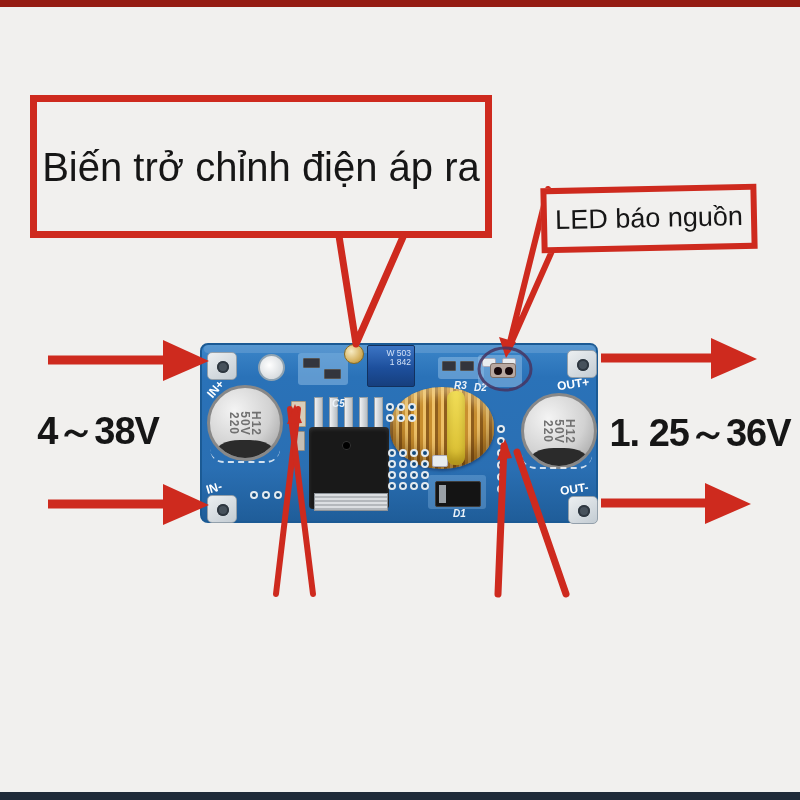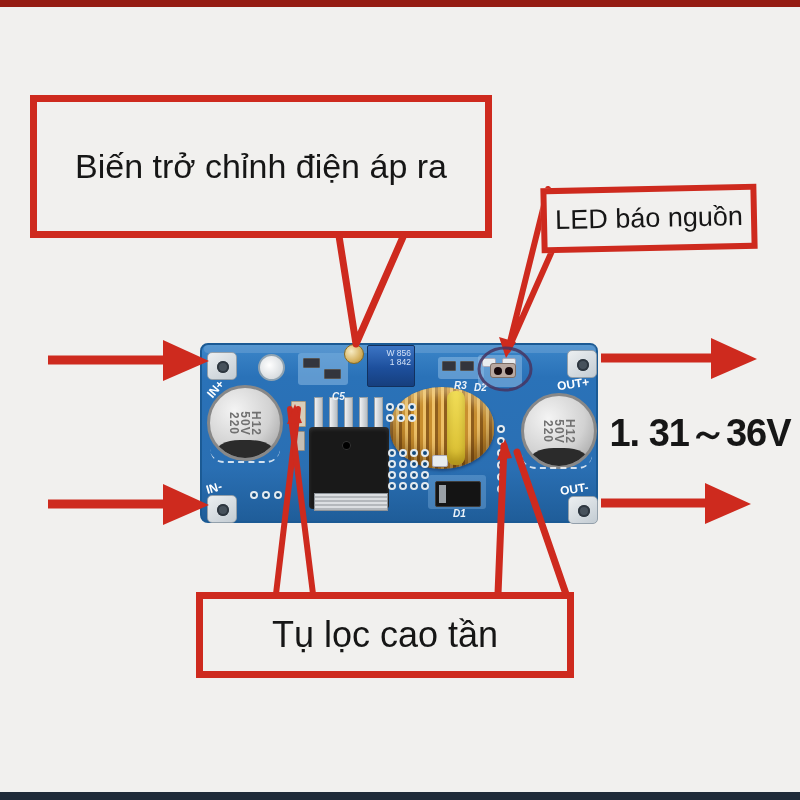--- a/index.html
+++ b/index.html
@@ -8,21 +8,21 @@
           font-family:"Liberation Sans","DejaVu Sans",sans-serif;color:#1b1b1b;}
   .strip{position:absolute;left:0;width:800px;}
   .strip.top{top:0;height:7px;background:#951c13;}
   .strip.bottom{bottom:0;height:8px;background:#1e2a38;}
 
   
   .ann-box{position:absolute;border:7px solid #ce2a1e;background:#f1f0ee;z-index:6;
            display:flex;align-items:center;justify-content:center;text-align:center;}
   .ann-box .txt{color:#161616;line-height:1.05;}
   .box-pot{left:30px;top:95px;width:462px;height:143px;}
-  .box-pot .txt{font-size:34px;}
+  .box-pot .txt{font-size:40px;}
   .box-led{left:541px;top:186px;width:216px;height:65px;border-width:6px;transform:rotate(-1.2deg);}
   .box-led .txt{font-size:27px;}
   .box-cap{left:196px;top:592px;width:378px;height:86px;}
   .box-cap .txt{font-size:36px;}
 
   
   .volt{position:absolute;z-index:3;font-weight:bold;font-size:38px;letter-spacing:-1px;
         text-align:center;color:#161616;}
   .volt.in{left:18px;top:406px;width:160px;}
   .volt.out{left:602px;top:408px;width:196px;}
@@ -116,25 +116,23 @@
     <line x1="566" y1="594" x2="517" y2="452" stroke="#ce2a1e" stroke-width="7" stroke-linecap="round"></line>
     <polygon points="497,460 512,458 505,439" fill="#ce2a1e"></polygon>
   </svg>
 
   <div class="ann-box box-pot">
     <div class="txt">Biến trở chỉnh điện áp ra</div>
   </div>
   <div class="ann-box box-led">
     <div class="txt">LED báo nguồn</div>
   </div>
-  <div class="ann-box box-cap">
-    <div class="txt">Tụ lọc cao tần</div>
-  </div>
-
-  <div class="volt out">1. 31～36V</div>
+
+  <div class="volt in">4～38V</div>
+  <div class="volt out">1. 25～36V</div>
 
   <div class="pcb">
     <div class="hl"></div>
 
     <div class="pad" style="left:5px;top:7px;"></div>
     <div class="tlabel" style="left:4px;top:38px;transform:rotate(-50deg);">IN+</div>
     <div class="pad" style="left:5px;top:150px;"></div>
     <div class="tlabel" style="left:4px;top:137px;transform:rotate(-16deg);">IN-</div>
     <div class="pad" style="left:365px;top:5px;"></div>
     <div class="tlabel" style="left:355px;top:33px;transform:rotate(-8deg);">OUT+</div>
@@ -154,29 +152,29 @@
       <div class="cap-text">
         <div>H12</div>
         <div>50V</div>
         <div>220</div>
       </div>
     </div>
     <div class="arc" style="left:8px;top:104px;width:70px;"></div>
     <div class="arc" style="left:320px;top:110px;width:70px;"></div>
 
     <div class="pot">
-      <div>W 856</div>
+      <div>W 503</div>
       <div>1 842</div>
     </div>
     <div class="screw"></div>
 
     <div class="patch" style="left:96px;top:8px;width:50px;height:32px;"></div>
     <div class="smd-dark" style="left:101px;top:13px;width:17px;height:10px;"></div>
     <div class="smd-dark" style="left:122px;top:24px;width:17px;height:10px;"></div>
-    <div class="ref" style="left:82px;top:47px;padding-left:48px;">C5</div>
+    <div class="ref" style="left:82px;top:54px;padding-left:48px;">C5</div>
 
     <div class="patch" style="left:236px;top:12px;width:46px;height:22px;"></div>
     <div class="smd-dark" style="left:240px;top:16px;width:14px;height:10px;"></div>
     <div class="smd-dark" style="left:258px;top:16px;width:14px;height:10px;"></div>
     <div class="ref" style="left:252px;top:36px;">R3</div>
 
     <div class="patch" style="left:276px;top:10px;width:44px;height:32px;"></div>
     <div class="wpad" style="left:280px;top:13px;width:14px;height:9px;"></div>
     <div class="wpad" style="left:300px;top:13px;width:14px;height:9px;"></div>
     <div class="led-body">

